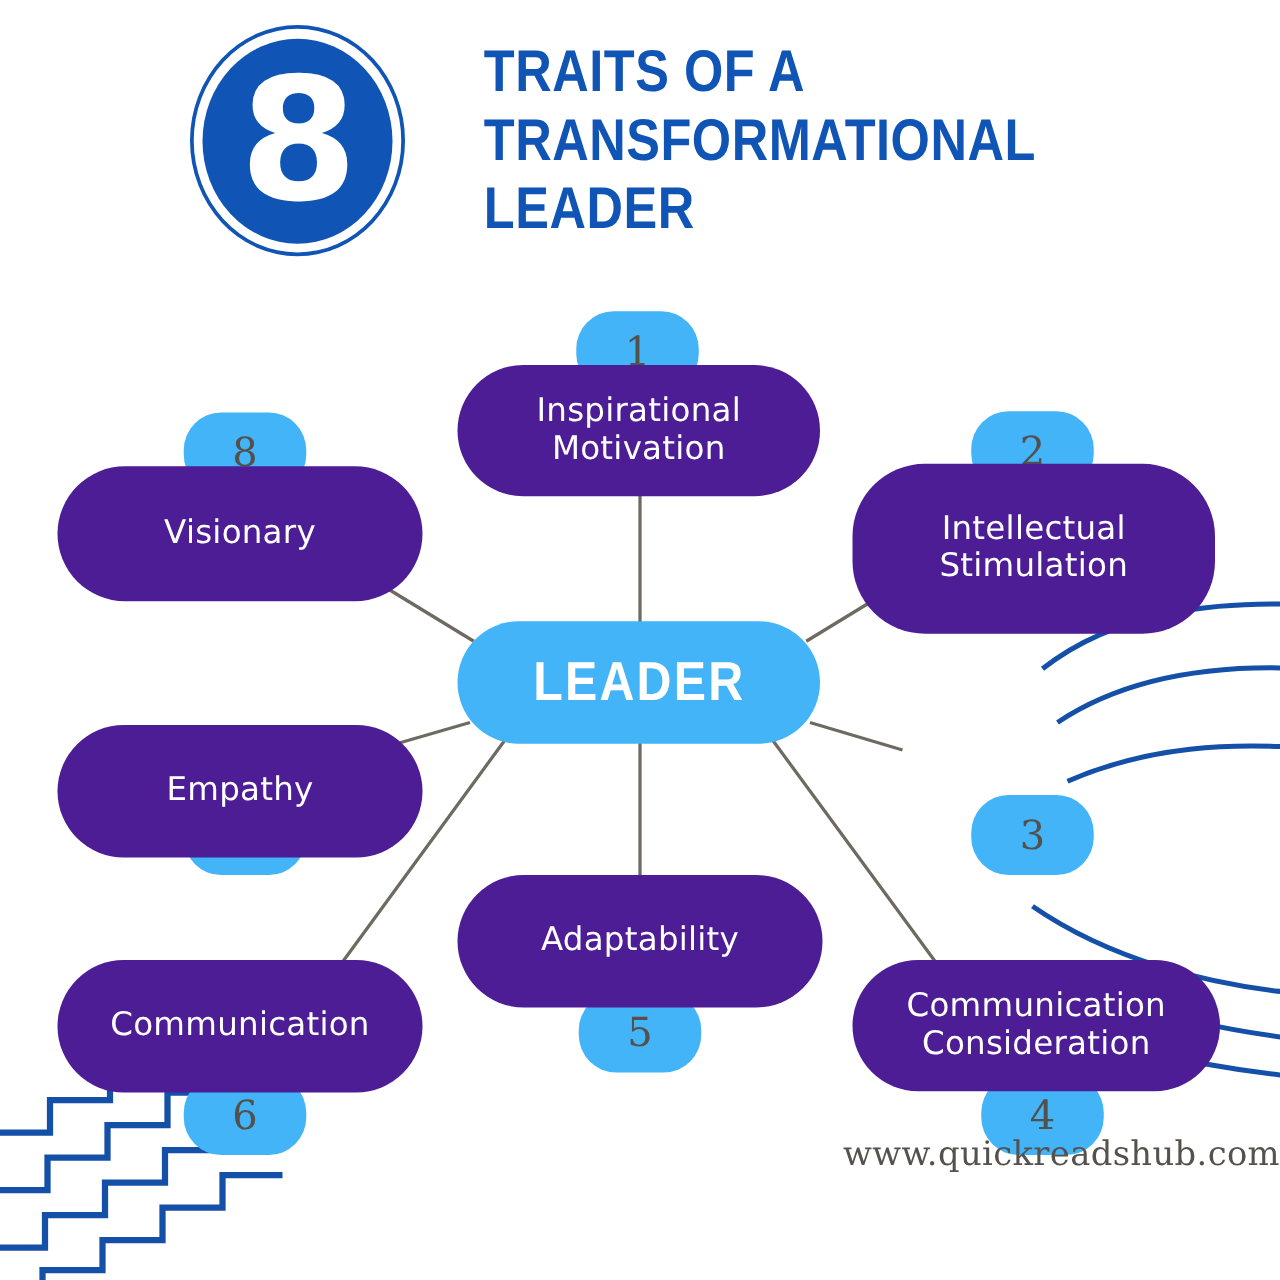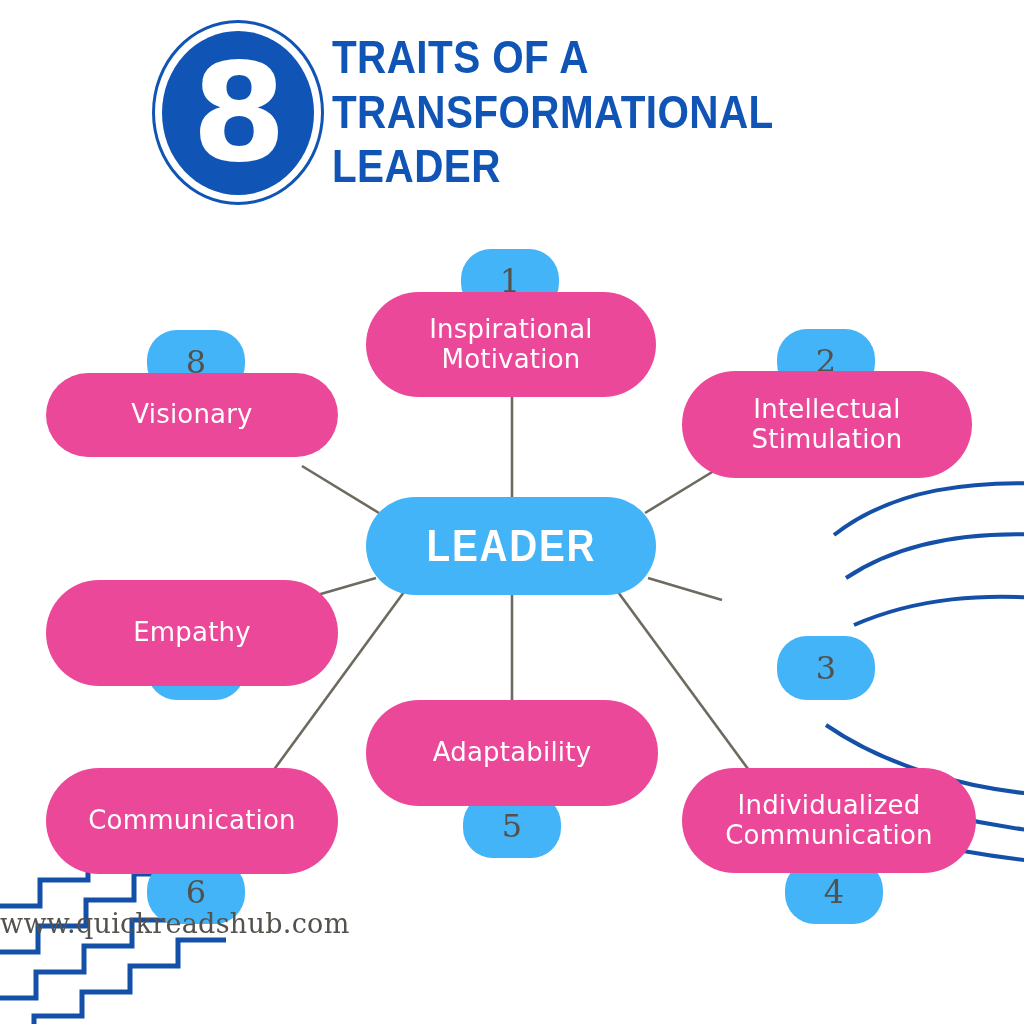--- a/index.html
+++ b/index.html
@@ -71,20 +71,21 @@
     align-items: center;
     justify-content: center;
     color: #ffffff;
     font-family: "DejaVu Sans", sans-serif;
     font-weight: 700;
     font-size: 136px;
     line-height: 1;
     letter-spacing: -2px;
   }
   #title-block {
+    margin-left: 55px;
     margin-top: 12px;
   }
   #title-block .title-line {
     color: #1055B5;
     font-family: "Liberation Sans Narrow", "Liberation Sans", sans-serif;
     font-weight: 700;
     font-size: 47px;
     line-height: 1.16;
     letter-spacing: 0.5px;
     text-transform: uppercase;
@@ -95,21 +96,21 @@
 
   
   .node {
     position: absolute;
     box-sizing: border-box;
     display: flex;
     align-items: center;
     justify-content: center;
     text-align: center;
     color: #ffffff;
-    background: #ec4899;
+    background: #4c1d95;
     border-radius: 58px;
     font-family: "DejaVu Serif", "Liberation Serif", serif;
     font-weight: 400;
     z-index: 3;
   }
   .node .node-label {
     font-size: 26px;
     line-height: 1.14;
     padding: 0 14px;
     letter-spacing: 0.2px;
@@ -146,21 +147,21 @@
     line-height: 1;
     z-index: 2;
   }
 
   
   #site-url {
     position: absolute;
     left: 0;
     top: 908px;
     width: 1024px;
-    text-align: left;
+    text-align: right;
     color: #55514C;
     font-family: "DejaVu Serif", "Liberation Serif", serif;
     font-size: 27px;
     letter-spacing: 0.3px;
     z-index: 5;
   }
 </style>
 </head>
 <body>
 
@@ -234,42 +235,42 @@
     <span>7</span>
   </div>
   <div class="num-badge" style="left:147px; top:330px;">
     <span>8</span>
   </div>
 
   <div class="node" style="left:366px; top:292px; width:290px; height:105px;">
     <div class="node-label">Inspirational Motivation</div>
   </div>
 
-  <div class="node" style="left:682px; top:371px; width:290px; height:107px;">
+  <div class="node" style="left:682px; top:371px; width:290px; height:136px;">
     <div class="node-label">Intellectual Stimulation</div>
   </div>
 
 
   <div class="node" style="left:682px; top:768px; width:294px; height:105px;">
-    <div class="node-label">Individualized Communication</div>
+    <div class="node-label">Communication Consideration</div>
   </div>
 
   <div class="node" style="left:366px; top:700px; width:292px; height:106px;">
     <div class="node-label">Adaptability</div>
   </div>
 
   <div class="node" style="left:46px; top:768px; width:292px; height:106px;">
     <div class="node-label">Communication</div>
   </div>
 
   <div class="node" style="left:46px; top:544px; width:292px; height:106px;margin-top:36px;">
     <div class="node-label">Empathy</div>
   </div>
 
-  <div class="node" style="left:46px; top:373px; width:292px; height:84px;justify-content:center;">
+  <div class="node" style="left:46px; top:373px; width:292px; height:108px;justify-content:center;">
     <div class="node-label">Visionary</div>
   </div>
 
   <div class="node" id="node-center" style="left:366px; top:497px; width:290px; height:98px;">
     <div class="center-label">LEADER</div>
   </div>
 
   <div id="site-url">www.quickreadshub.com</div>
 
 </div>

